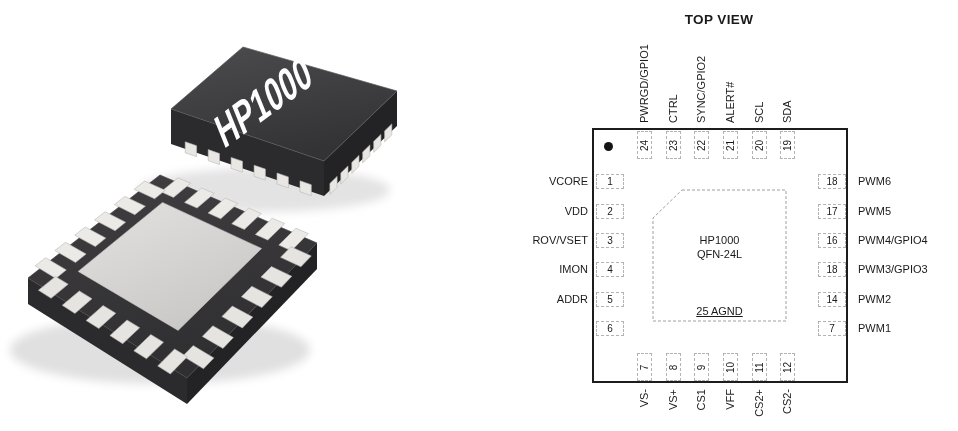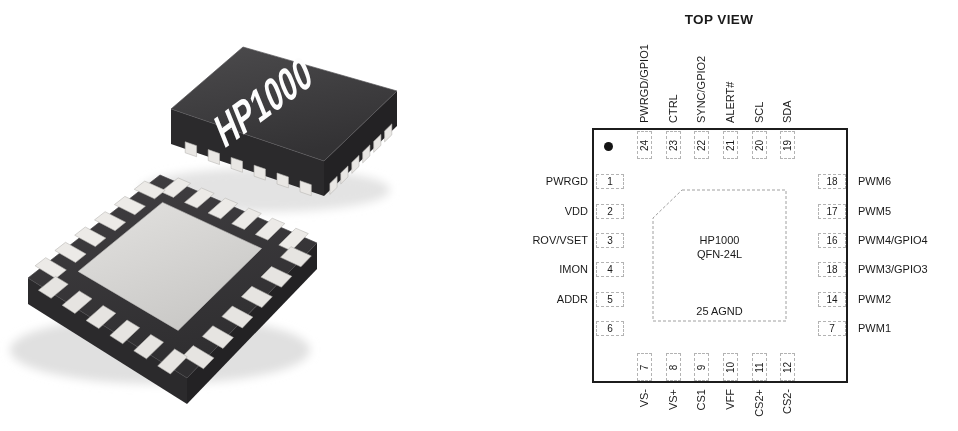--- a/index.html
+++ b/index.html
@@ -10,21 +10,21 @@
   
   .title{position:absolute;left:592px;top:12px;width:254px;text-align:center;
          font-size:13.5px;font-weight:bold;letter-spacing:.4px;}
   .chip-outline{position:absolute;left:592px;top:128px;width:252px;height:251px;
                 border:2px solid #1c1c1c;background:#fff;}
   .pin1-dot{position:absolute;left:604px;top:142px;width:9px;height:9px;border-radius:50%;background:#141414;}
   .cpad-svg{position:absolute;left:592px;top:128px;}
   .cpad-text{position:absolute;left:653px;top:234px;width:133px;text-align:center;
              font-size:11px;line-height:13.5px;}
   .cpad-text span{display:block;}
-  .agnd{position:absolute;left:653px;top:305px;width:133px;text-align:center;font-size:11px;}
+  .agnd{position:absolute;left:653px;top:305px;width:133px;text-align:center;font-size:11px;text-decoration:underline;}
   .pad{position:absolute;border:1px dashed #b3b3b3;background:#fff;box-sizing:border-box;
        font-size:10px;color:#1a1a1a;}
   .pad-h{width:28px;height:15px;line-height:13px;text-align:center;}
   .pad-l{left:596px;}
   .pad-r{left:818px;}
   .pad-v{width:15px;height:28px;display:flex;align-items:center;justify-content:center;}
   .pad-v span{transform:rotate(-90deg);display:block;}
   .pad-t{top:131px;}
   .pad-b{top:353px;}
   .lbl{position:absolute;font-size:11px;height:13px;line-height:13px;white-space:nowrap;}
@@ -179,21 +179,21 @@
   <div class="pad pad-v pad-b" style="left:723px">
       <span>10</span>
     </div>
   <div class="pad pad-v pad-b" style="left:752px">
       <span>11</span>
     </div>
   <div class="pad pad-v pad-b" style="left:780px">
       <span>12</span>
     </div>
 
-  <div class="lbl lbl-l" style="top:175px">PWRGD</div>
+  <div class="lbl lbl-l" style="top:175px">VCORE</div>
   <div class="lbl lbl-l" style="top:205px">VDD</div>
   <div class="lbl lbl-l" style="top:234px">ROV/VSET</div>
   <div class="lbl lbl-l" style="top:263px">IMON</div>
   <div class="lbl lbl-l" style="top:293px">ADDR</div>
 
   <div class="lbl lbl-r" style="top:175px">PWM6</div>
   <div class="lbl lbl-r" style="top:205px">PWM5</div>
   <div class="lbl lbl-r" style="top:234px">PWM4/GPIO4</div>
   <div class="lbl lbl-r" style="top:263px">PWM3/GPIO3</div>
   <div class="lbl lbl-r" style="top:293px">PWM2</div>

